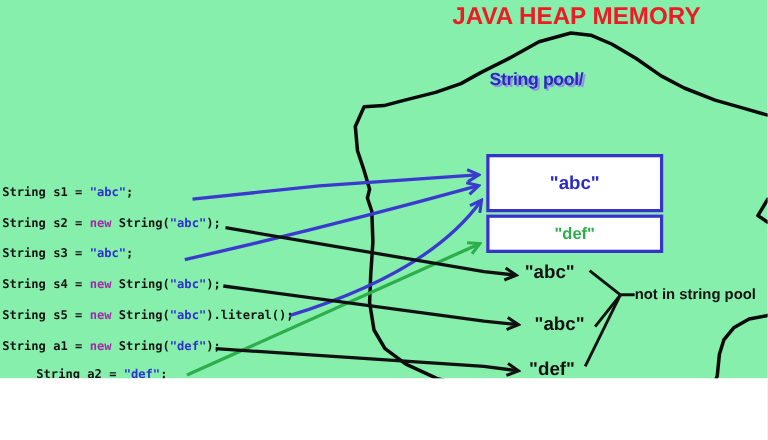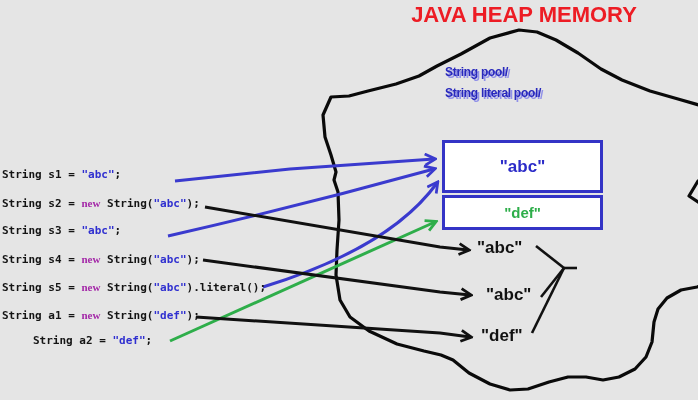--- a/index.html
+++ b/index.html
@@ -1,28 +1,28 @@
 <!DOCTYPE html>
 <html><head>
 <meta charset="utf-8">
 <style>
   html,body{margin:0;padding:0;background:#fff;}
   .stage{
-    position:relative;width:698px;height:400px;background:#e5e5e5;
+    position:relative;width:698px;height:344px;background:#86efac;
     overflow:hidden;font-family:"Liberation Sans",sans-serif;
   }
   svg.overlay{position:absolute;left:0;top:0;width:698px;height:400px;}
 
   .title{
     position:absolute;left:398px;top:2px;width:252px;text-align:center;
     font-size:22px;font-weight:bold;color:#ed1c24;white-space:nowrap;
   }
   .pool-label{
     position:absolute;left:445px;top:62px;
-    font-weight:bold;font-size:12px;line-height:21px;
+    font-weight:bold;font-size:16px;line-height:21px;
     color:#2828bc;letter-spacing:-0.3px;
     text-shadow:2px 2px 0 #9191e8;white-space:nowrap;
   }
   .cell{
     position:absolute;box-sizing:border-box;border:3px solid #3434c6;
     display:flex;align-items:center;justify-content:center;
     font-weight:bold;background:#ffffff;
   }
   .cell-abc{left:442px;top:140px;width:161px;height:53px;font-size:17px;color:#2b2bc8;}
   .cell-def{left:442px;top:195px;width:161px;height:35px;font-size:15px;color:#2eae4a;}
@@ -41,21 +41,21 @@
 
   .code-line{
     position:absolute;left:2px;height:14px;line-height:14px;
     font-family:"DejaVu Sans Mono",monospace;font-size:11px;font-weight:bold;
     color:#141414;white-space:pre;
   }
   .cl-0{top:168px;} .cl-1{top:196px;} .cl-2{top:224px;}
   .cl-3{top:252px;} .cl-4{top:280px;} .cl-5{top:308px;}
   .cl-6{top:334px;left:33px;}
   .seg-plain{color:#141414;}
-  .seg-keyword{color:#a428a8;font-family:Liberation Serif, serif;}
+  .seg-keyword{color:#a428a8;}
   .seg-string{color:#2f2fd0;}
 </style>
 </head>
 <body>
 
 <div class="stage">
 
   <svg class="overlay" viewBox="0 0 698 400" xmlns="http://www.w3.org/2000/svg">
     <defs>
       <marker id="ah-blue" viewBox="0 0 10 10" refX="7.5" refY="5" markerWidth="4.6" markerHeight="4.6" orient="auto">
@@ -90,34 +90,35 @@
     <line x1="536" y1="246" x2="564" y2="268" stroke="#111" stroke-width="2.6"></line>
     <line x1="541" y1="297" x2="564" y2="268" stroke="#111" stroke-width="2.6"></line>
     <line x1="532" y1="333" x2="564" y2="268" stroke="#111" stroke-width="2.6"></line>
     <line x1="564" y1="268" x2="577" y2="268" stroke="#111" stroke-width="2.6"></line>
   </svg>
 
   <div class="title">JAVA HEAP MEMORY</div>
 
   <div class="pool-label">
     <span>String pool/</span><br>
-    <span>String literal pool/</span><br>
+    <br>
   </div>
 
   <div class="cell cell-abc">
     <span>"abc"</span>
   </div>
   <div class="cell cell-def">
     <span>"def"</span>
   </div>
 
   <div class="heap-obj heap-obj-1">"abc"</div>
   <div class="heap-obj heap-obj-2">"abc"</div>
   <div class="heap-obj heap-obj-3">"def"</div>
 
+  <div class="note">not in string pool</div>
 
   <div class="code-line cl-0"><span class="seg-plain">String s1 = </span><span class="seg-string">"abc"</span><span class="seg-plain">;</span></div>
   <div class="code-line cl-1"><span class="seg-plain">String s2 = </span><span class="seg-keyword">new</span><span class="seg-plain"> String(</span><span class="seg-string">"abc"</span><span class="seg-plain">);</span></div>
   <div class="code-line cl-2"><span class="seg-plain">String s3 = </span><span class="seg-string">"abc"</span><span class="seg-plain">;</span></div>
   <div class="code-line cl-3"><span class="seg-plain">String s4 = </span><span class="seg-keyword">new</span><span class="seg-plain"> String(</span><span class="seg-string">"abc"</span><span class="seg-plain">);</span></div>
   <div class="code-line cl-4"><span class="seg-plain">String s5 = </span><span class="seg-keyword">new</span><span class="seg-plain"> String(</span><span class="seg-string">"abc"</span><span class="seg-plain">).literal();</span></div>
   <div class="code-line cl-5"><span class="seg-plain">String a1 = </span><span class="seg-keyword">new</span><span class="seg-plain"> String(</span><span class="seg-string">"def"</span><span class="seg-plain">);</span></div>
   <div class="code-line cl-6"><span class="seg-plain">String a2 = </span><span class="seg-string">"def"</span><span class="seg-plain">;</span></div>
 
 </div>

